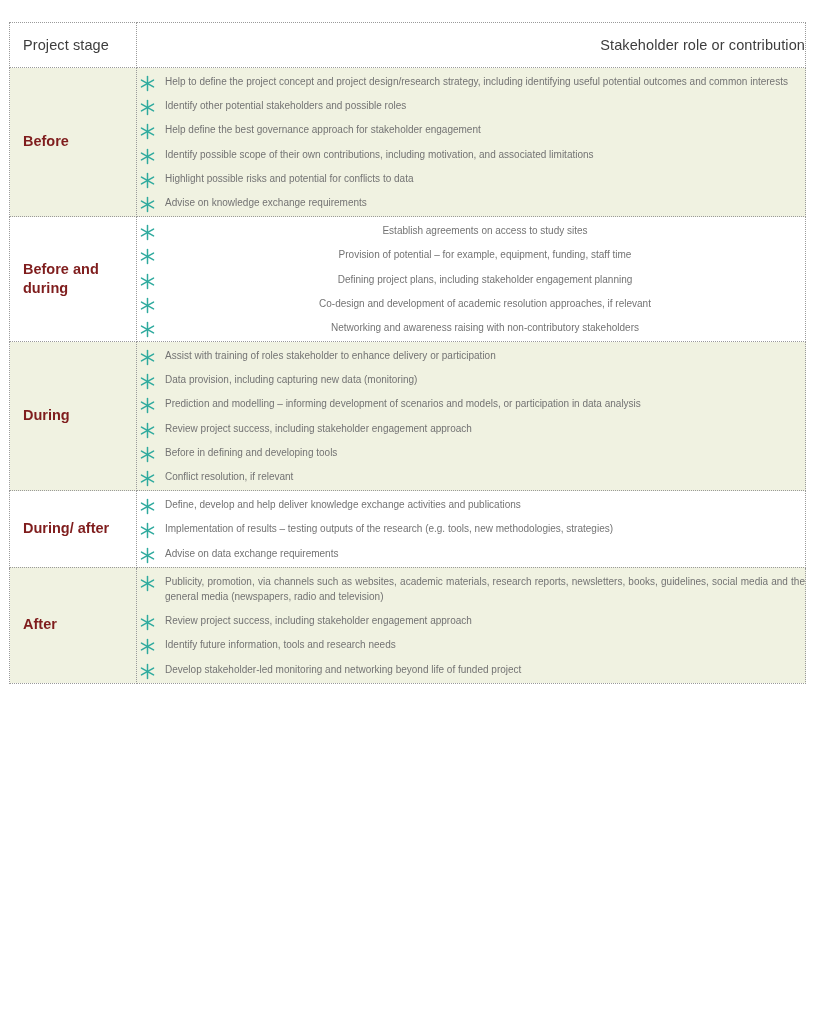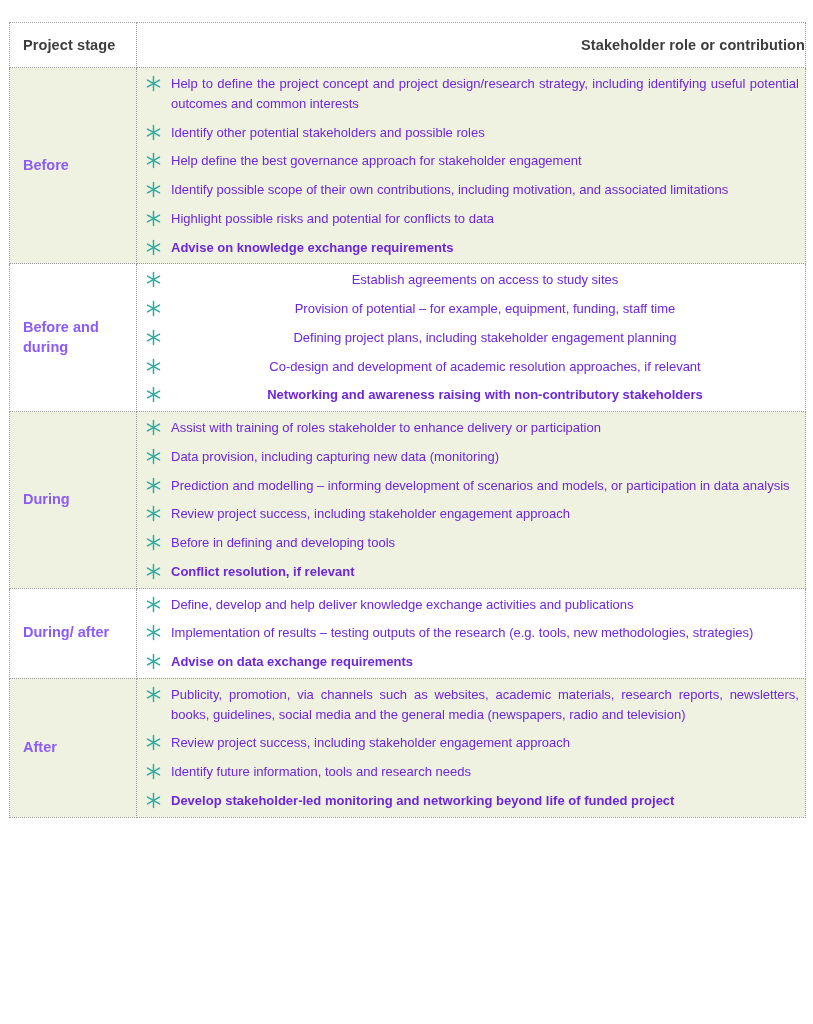--- a/index.html
+++ b/index.html
@@ -46,61 +46,61 @@
     border-right: 1px dotted #9a9a9a;
   }
   .cell-role {
     border-right: 1px dotted #9a9a9a;
   }
 
   
   .hdr-row th {
     background: #ffffff;
     font-size: 14.5px;
-    font-weight: bold;
+    font-weight: normal;
     color: #3d3d3d;
     text-align: left;
     height: 45px;
     letter-spacing: 0.1px;
   }
   .hdr-row th.cell-stage { padding: 0 0 0 13px; }
   .hdr-row th.cell-role  { padding: 0 0 0 12px; text-align: right; }
 
   
   .row-tint  > td { background: #f0f2e1; }
   .row-plain > td { background: #ffffff; }
 
   .stage-label {
     font-size: 14.5px;
     font-weight: bold;
-    color: #8b5cf6;
+    color: #7f1d1d;
     padding: 0 6px 0 13px;
     line-height: 1.35;
   }
 
   .cell-stage { text-align: left; }
   .cell-role  { padding: 9px 14px 9px 12px; }
 
   ul.bullets {
     list-style: none;
     margin: 0;
     padding: 0;
   }
   ul.bullets > li {
     position: relative;
     padding: 0 0 0 28px;
-    margin: 9px 6px;
-    font-size: 13px;
+    margin: 9px 0;
+    font-size: 10px;
     line-height: 1.52;
-    color: #6d28d9;
+    color: #737373;
     text-align: justify;
     text-justify: inter-word;
   }
   ul.bullets > li:first-child { margin-top: 6px; }
-  ul.bullets > li:last-child  { margin-bottom: 6px; font-weight: bold; }
+  ul.bullets > li:last-child  { margin-bottom: 6px; }
 
   .star {
     position: absolute;
     left: 2px;
     top: 1px;
     width: 17px;
     height: 17px;
     display: block;
   }
   .star svg { display: block; }

